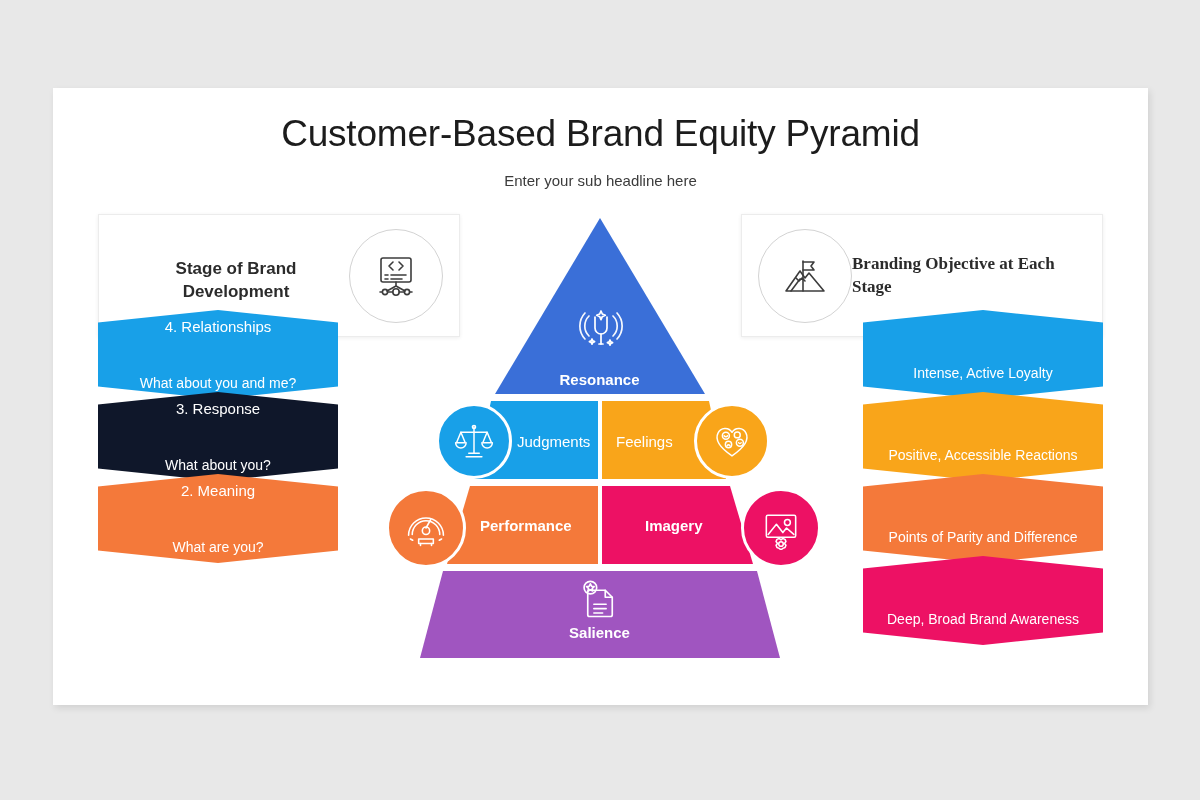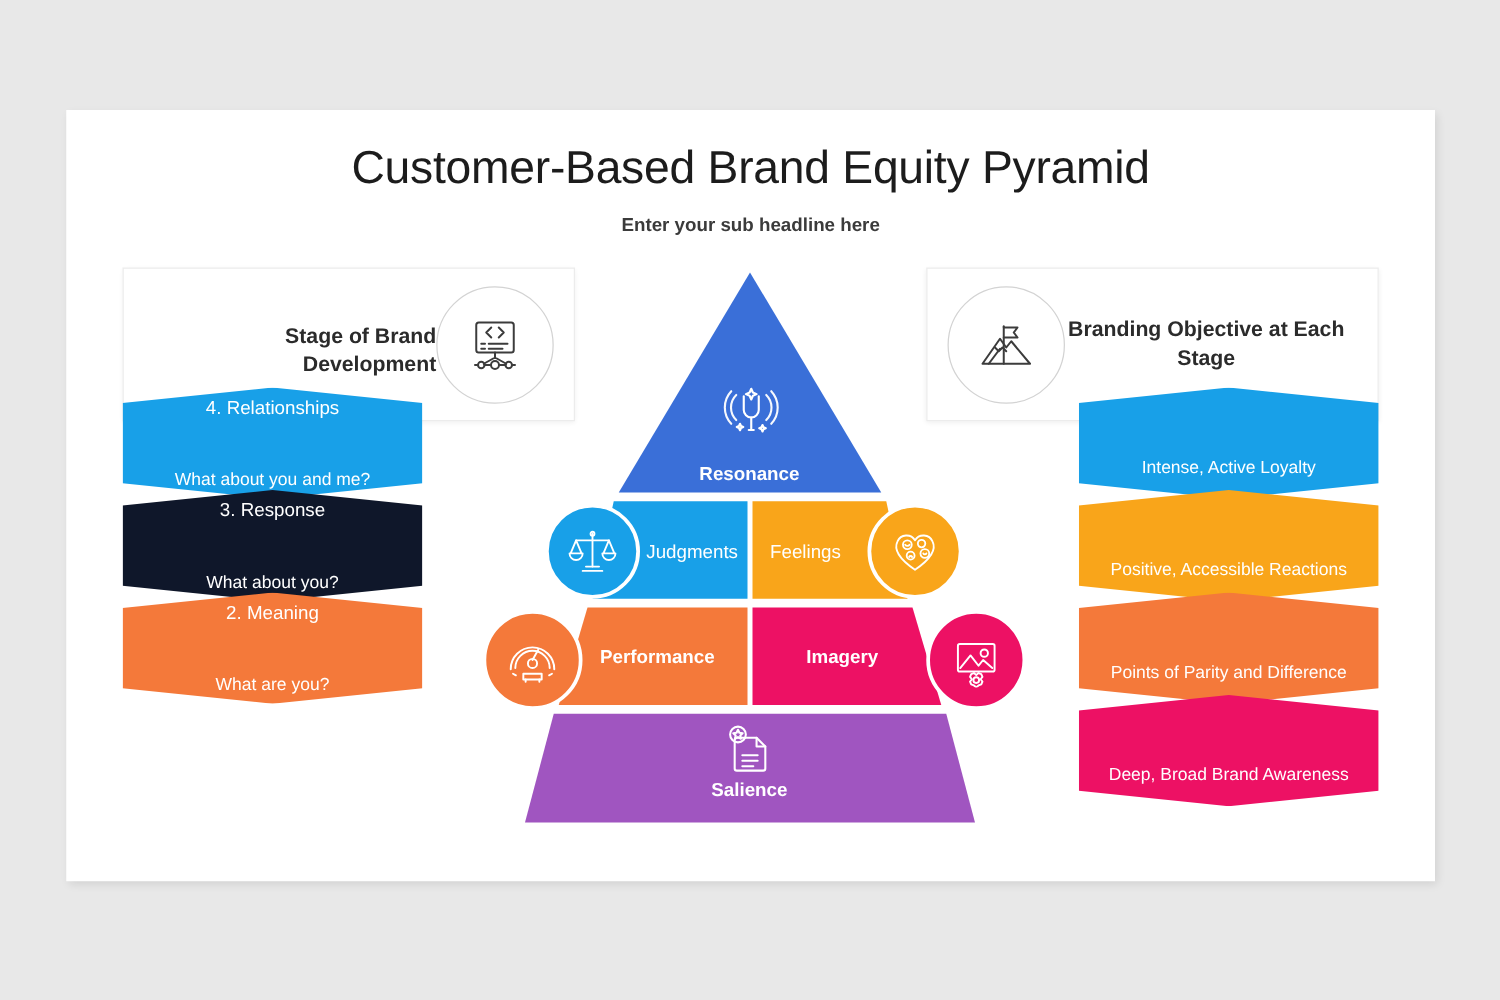--- a/index.html
+++ b/index.html
@@ -33,21 +33,20 @@
     color: #1c1c1c;
     letter-spacing: -0.2px;
   }
   #subtitle {
     position: absolute;
     left: 0; top: 84px;
     width: 1095px;
     text-align: center;
     font-size: 15px;
     color: #3b3b3b;
-    font-weight: bold;
   }
 
   
   .panel-head {
     position: absolute;
     top: 126px;
     height: 123px;
     background: #fff;
     border: 1px solid #ececec;
     box-shadow: 0 1px 4px rgba(0,0,0,0.07);
@@ -58,22 +57,22 @@
   #panel-head-left  { left: 45px;  width: 362px; padding: 0 16px 0 24px; }
   #panel-head-right { left: 688px; width: 362px; padding: 0 24px 0 16px; }
 
   .panel-head-text {
     flex: 1;
     font-size: 17px;
     font-weight: bold;
     color: #2b2b2b;
     line-height: 1.35;
   }
-  #panel-head-left  .panel-head-text { text-align: right; margin-top: 11px; }
-  #panel-head-right .panel-head-text { text-align: center; }
+  #panel-head-left  .panel-head-text { text-align: center; margin-top: 11px; }
+  #panel-head-right .panel-head-text { text-align: left; font-family: Liberation Serif, serif; }
 
   .head-icon {
     width: 92px; height: 92px;
     border-radius: 50%;
     border: 1.4px solid #d3d3d3;
     display: flex; align-items: center; justify-content: center;
     flex: none;
   }
 
   

